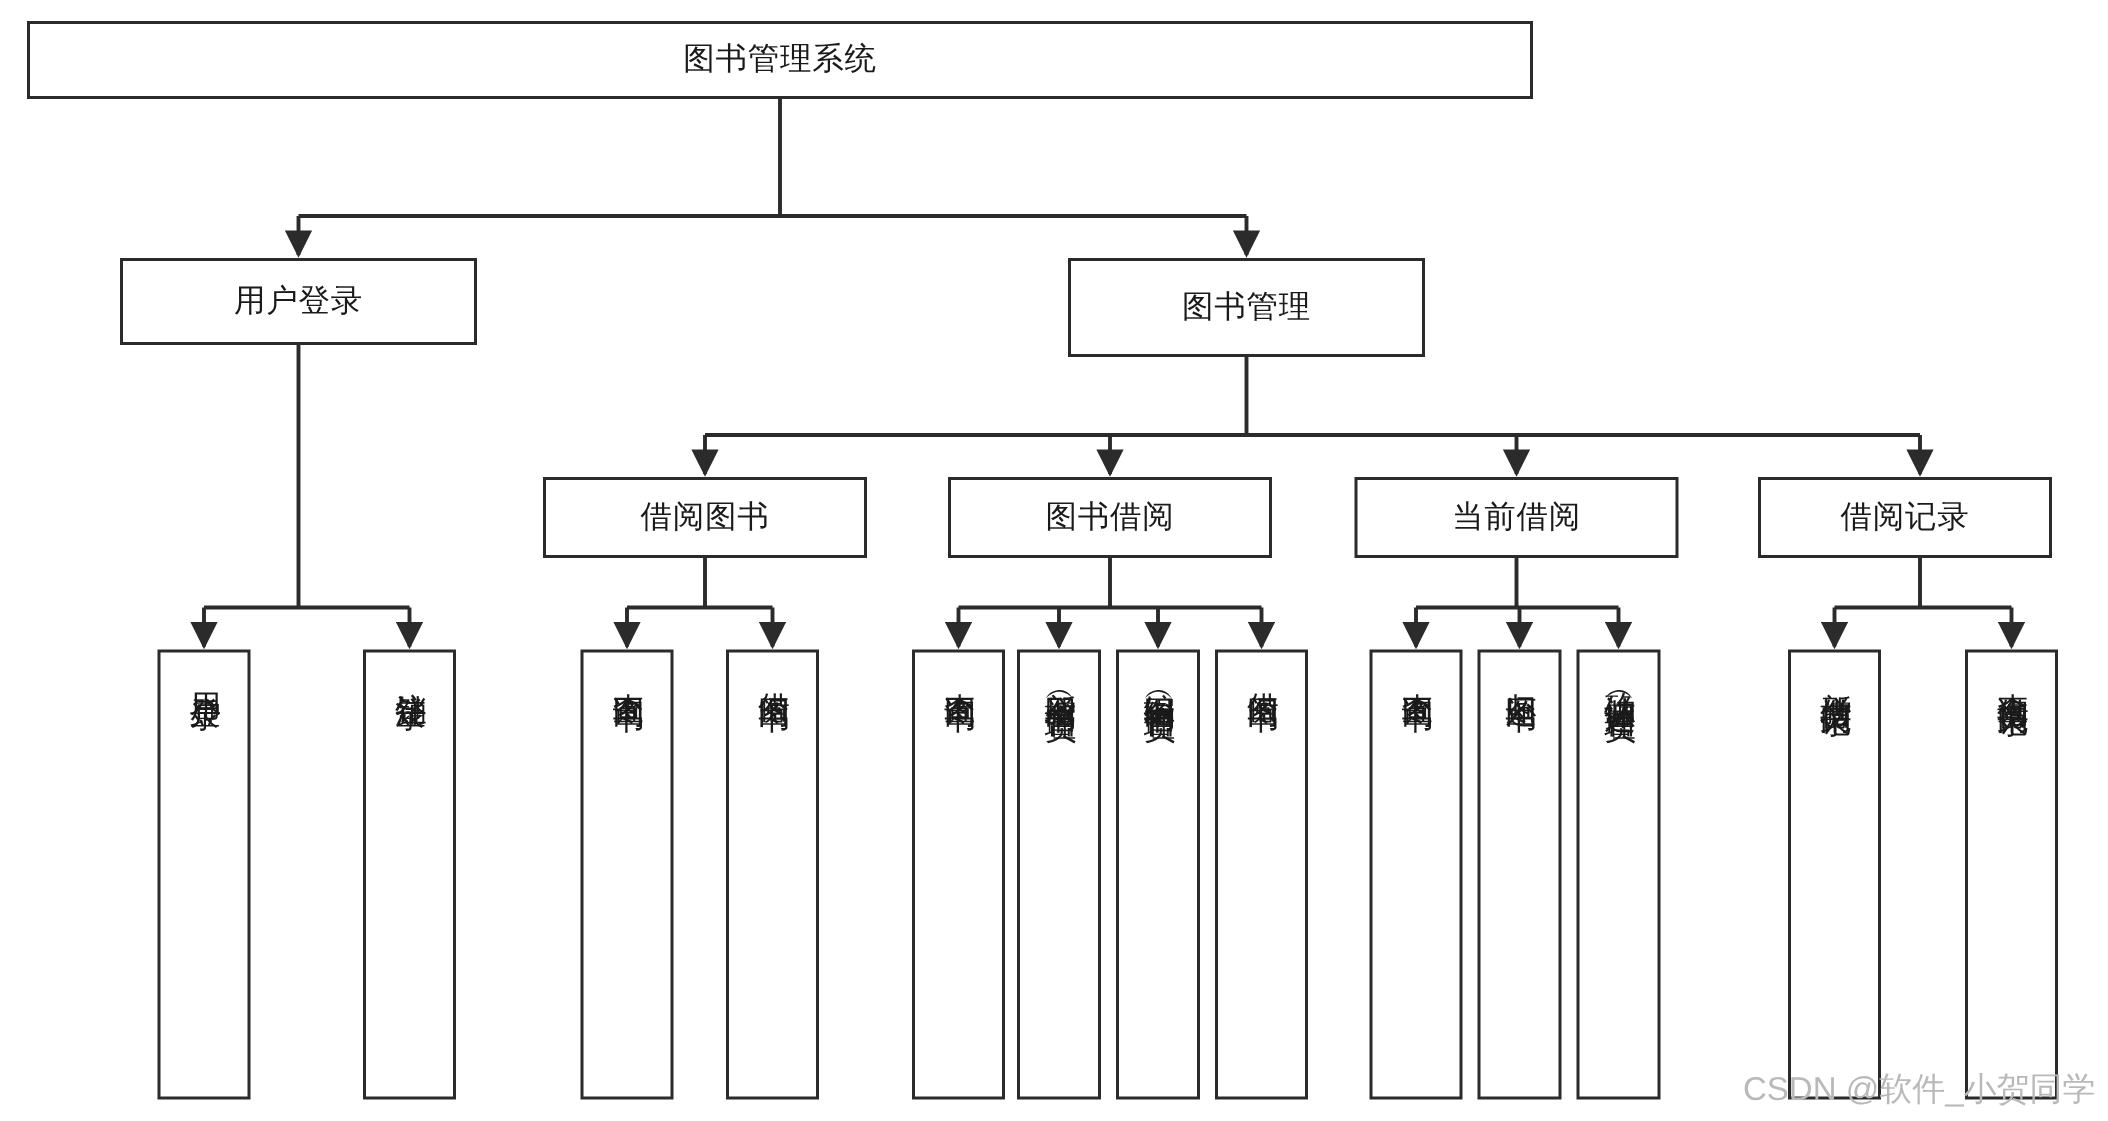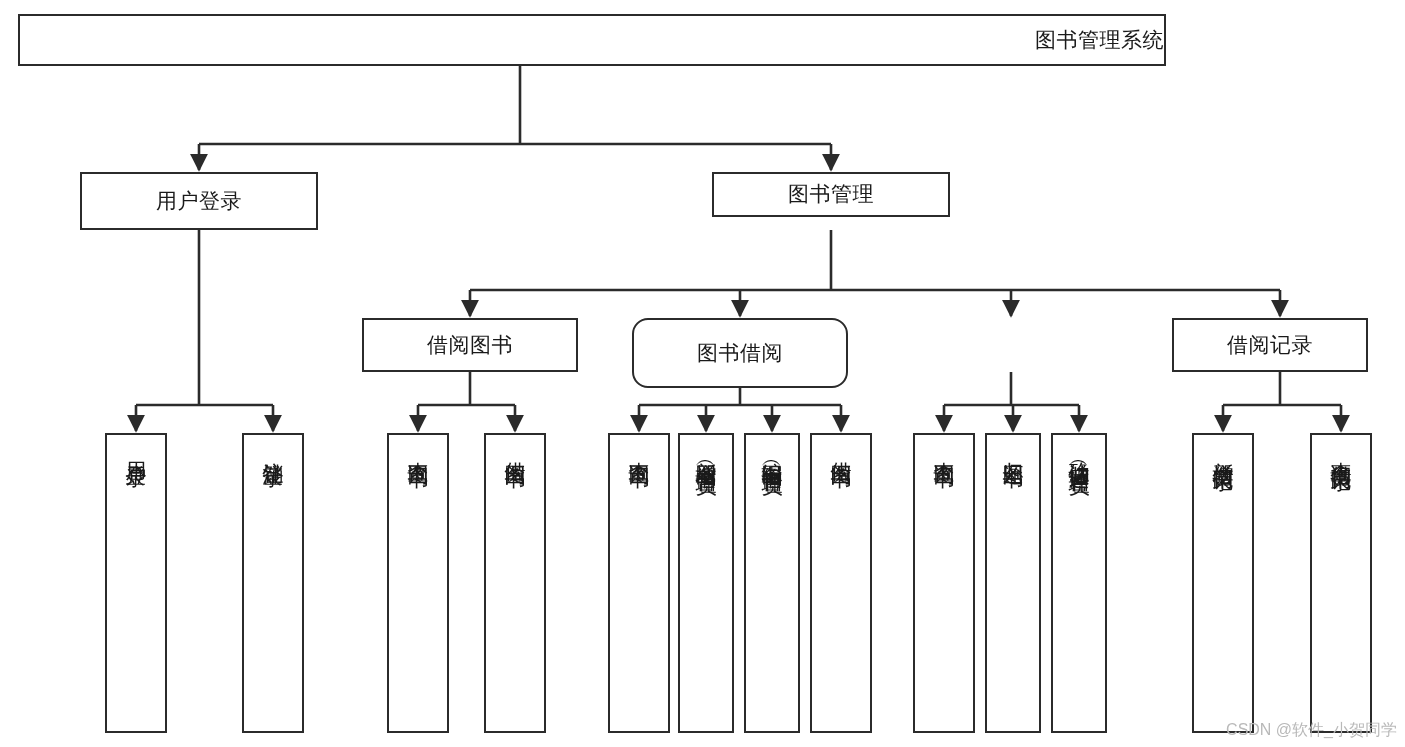--- a/index.html
+++ b/index.html
@@ -56,21 +56,21 @@
     text-orientation: upright;
     font-size: 21px;
     line-height: 1.05;
     letter-spacing: 2px;
     white-space: nowrap;
   }
   #watermark {
     position: absolute;
     right: 8px;
     bottom: 6px;
-    font-size: 16px;
+    font-size: 22px;
     color: #b9b9b9;
     white-space: nowrap;
     user-select: none;
   }
 </style>
 </head>
 <body>
 
 <div id="canvas">
 
@@ -103,36 +103,39 @@
         <path d="M 1011 372 L 1011 405 M 944 405 L 1079 405"></path>
         <path d="M 944 405 L 944 431" marker-end="url(#arrow)"></path>
         <path d="M 1013 405 L 1013 431" marker-end="url(#arrow)"></path>
         <path d="M 1079 405 L 1079 431" marker-end="url(#arrow)"></path>
         <path d="M 1280 372 L 1280 405 M 1223 405 L 1341 405"></path>
         <path d="M 1223 405 L 1223 431" marker-end="url(#arrow)"></path>
         <path d="M 1341 405 L 1341 431" marker-end="url(#arrow)"></path>
       </g>
   </svg>
 
-  <div class="node horiz" style="left: 18px; top: 14px; width: 1148px; height: 52px; justify-content: flex-end;">
+  <div class="node horiz" style="left: 18px; top: 14px; width: 1004px; height: 52px;">
     <span class="node-label">图书管理系统</span>
   </div>
 
   <div class="node horiz" style="left: 80px; top: 172px; width: 238px; height: 58px;">
     <span class="node-label">用户登录</span>
   </div>
-  <div class="node horiz" style="left: 712px; top: 172px; width: 238px; height: 45px;">
+  <div class="node horiz" style="left: 712px; top: 172px; width: 238px; height: 66px;">
     <span class="node-label">图书管理</span>
   </div>
 
   <div class="node horiz" style="left: 362px; top: 318px; width: 216px; height: 54px;">
     <span class="node-label">借阅图书</span>
   </div>
-  <div class="node horiz" style="left: 632px; top: 318px; width: 216px; height: 70px; border-radius: 16px;">
+  <div class="node horiz" style="left: 632px; top: 318px; width: 216px; height: 54px;">
     <span class="node-label">图书借阅</span>
+  </div>
+  <div class="node horiz" style="left: 903px; top: 318px; width: 216px; height: 54px;">
+    <span class="node-label">当前借阅</span>
   </div>
   <div class="node horiz" style="left: 1172px; top: 318px; width: 196px; height: 54px;">
     <span class="node-label">借阅记录</span>
   </div>
 
   <div class="node vert" style="left: 105px; top: 433px; width: 62px; height: 300px;">
     <span class="node-label">用户登录</span>
   </div>
   <div class="node vert" style="left: 242px; top: 433px; width: 62px; height: 300px;">
     <span class="node-label">注销登录</span>

